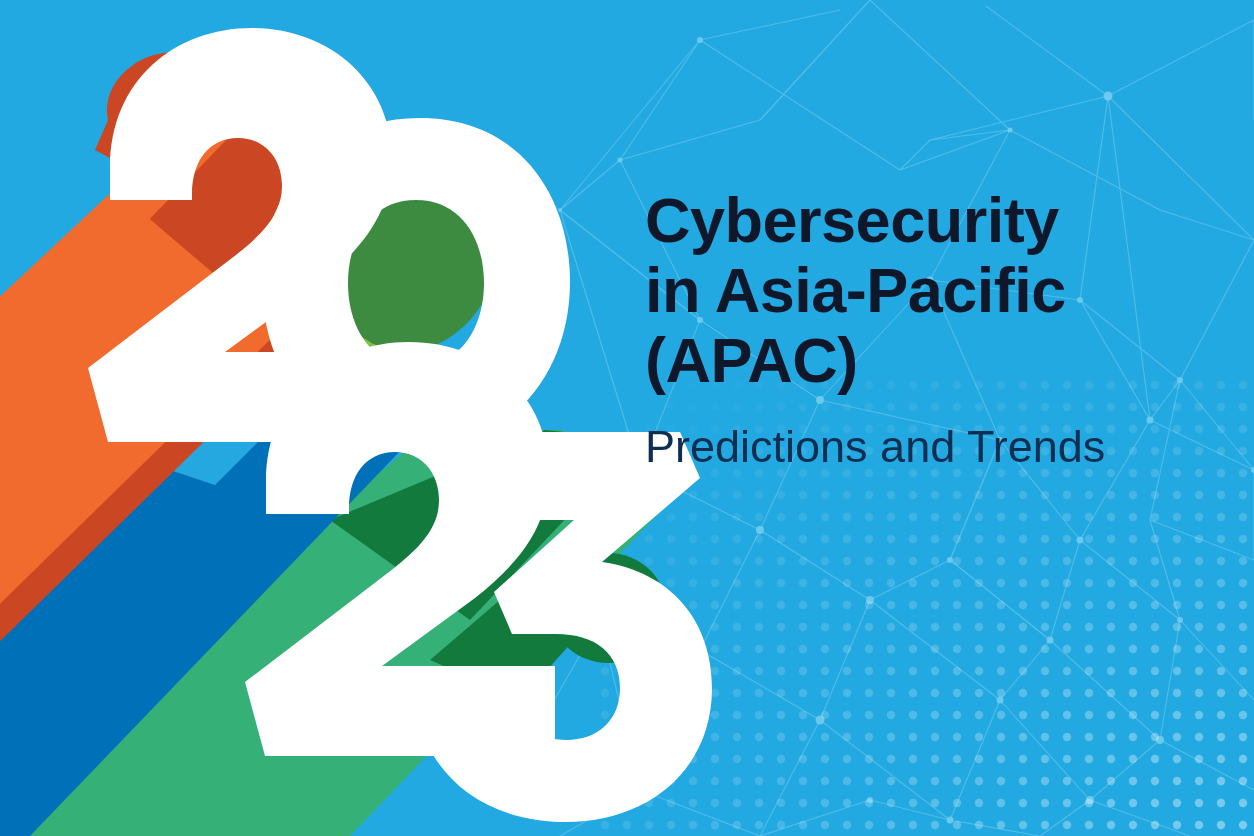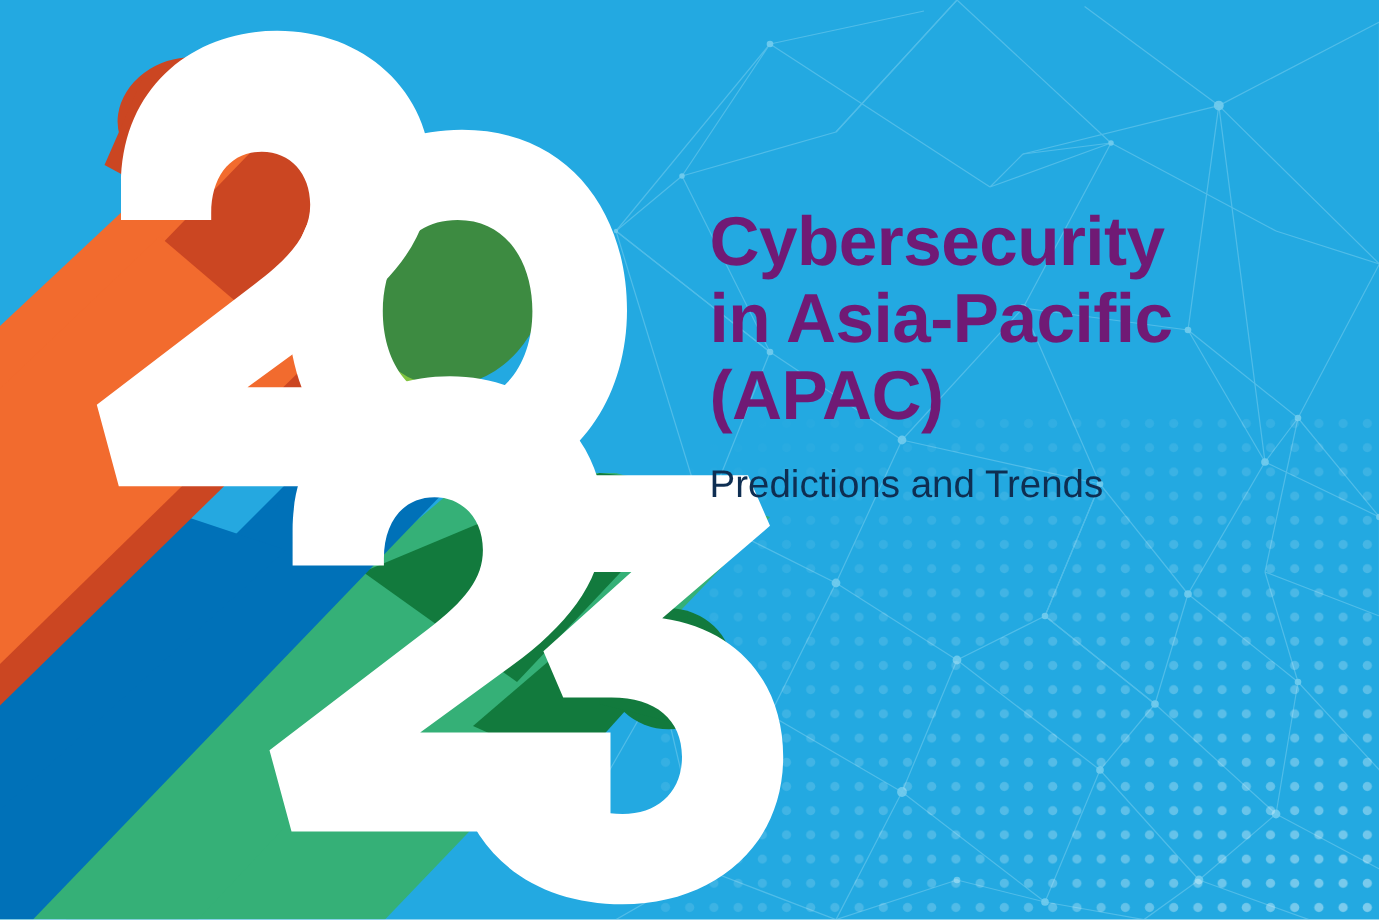--- a/index.html
+++ b/index.html
@@ -41,31 +41,31 @@
   .artwork svg { display: block; width: 100%; height: 100%; }
 
   
   .text-block {
     position: absolute;
     left: 645px;
     top: 186px;
     width: 580px;
   }
   .headline {
-    color: #701a75;
+    color: #0f172a;
     font-size: 63px;
     line-height: 1.11;
     font-weight: bold;
     letter-spacing: -0.5px;
     margin: 0;
     white-space: pre-line;
   }
   .subhead {
     color: #0E2E52;
-    font-size: 35px;
+    font-size: 45px;
     line-height: 1.1;
     font-weight: normal;
     letter-spacing: 0px;
     margin: 26px 0 0 0;
   }
 </style>
 </head>
 <body>
 
 <div id="poster">

